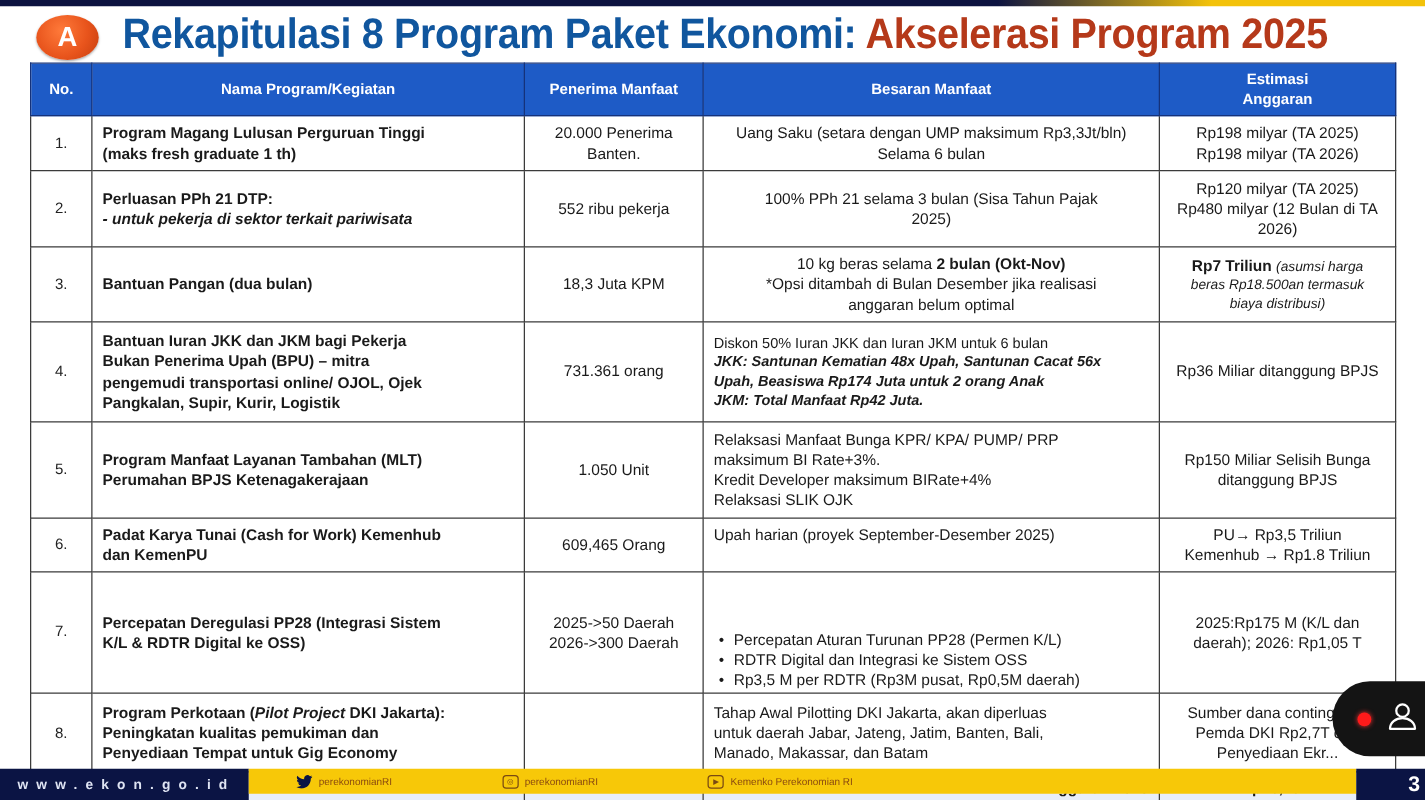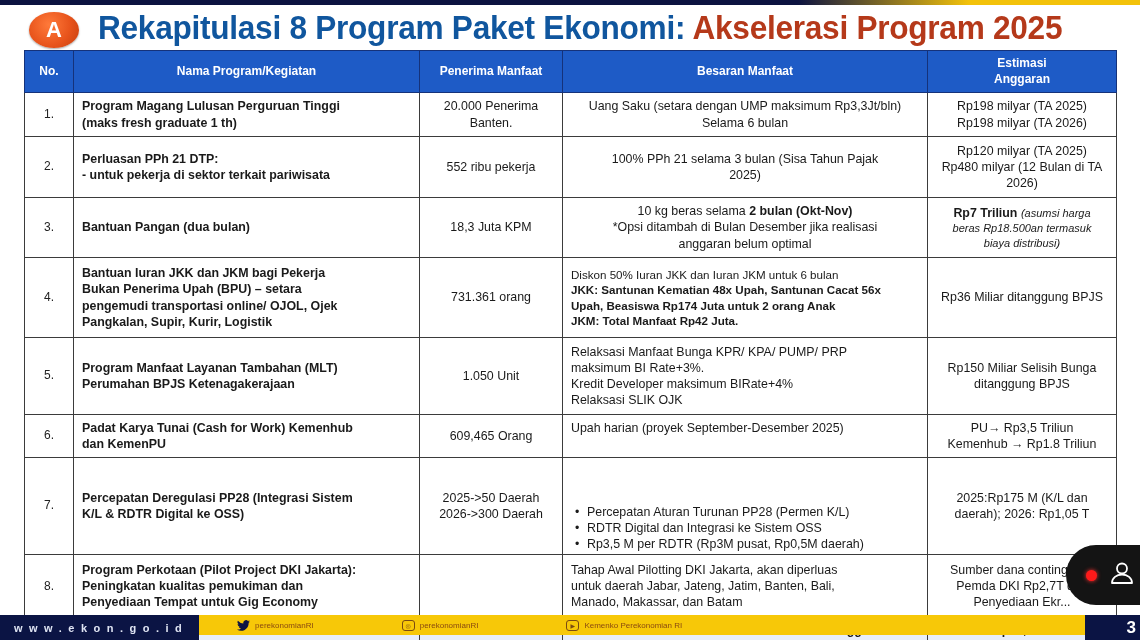--- a/index.html
+++ b/index.html
@@ -23,21 +23,21 @@
     table-layout: fixed; font-size: 12.4px; }
   table.main td, table.main th { border: 1.5px solid #3b3b3b; vertical-align: middle; line-height: 1.3; }
   table.main th { background: #1e5bc6; color: #ffffff; font-weight: bold; font-size: 12px; text-align: center;
     border-color: #15327a; height: 42px; }
   .c-no { text-align: center; color: #222; font-size: 12px; }
   .c-name { font-weight: bold; padding: 2px 8px; text-align: left; }
   .c-pen { text-align: center; padding: 2px 6px; }
   .c-bes { padding: 2px 8px; }
   .c-bes.center { text-align: center; }
   .c-est { text-align: center; padding: 2px 6px; }
-  .it { }
+  .it { font-style: italic; }
   .b { font-weight: bold; }
   .small-it { font-style: italic; font-size: 11px; }
   .line { display: block; }
   ul.bul { list-style: none; padding-left: 2px; margin-top: 44px; }
   ul.bul li { position: relative; padding-left: 14px; }
   ul.bul li::before { content: "\2022"; position: absolute; left: 2px; top: 0; }
   tr.total td { background: #e8eef9; font-weight: bold; height: 25px; }
 
   .footer { position: absolute; left: 0; top: 615px; width: 1140px; height: 20px; display: flex; }
   .footer .url { width: 199px; height: 25px; background: #0b1444; color: #dfe4f3; font-weight: bold;
@@ -151,21 +151,21 @@
         <span class="line"><span class="b">Rp7 Triliun</span> <span class="small-it">(asumsi harga</span></span>
         <span class="line small-it">beras Rp18.500an termasuk</span>
         <span class="line small-it">biaya distribusi)</span>
       </td>
     </tr>
 
     <tr style="height:80px">
       <td class="c-no">4.</td>
       <td class="c-name">
         <span class="line">Bantuan Iuran JKK dan JKM bagi Pekerja</span>
-        <span class="line">Bukan Penerima Upah (BPU) – setara</span>
+        <span class="line">Bukan Penerima Upah (BPU) – mitra</span>
         <span class="line">pengemudi transportasi online/ OJOL, Ojek</span>
         <span class="line">Pangkalan, Supir, Kurir, Logistik</span>
       </td>
       <td class="c-pen">
         <span class="line">731.361 orang</span>
       </td>
       <td class="c-bes" style="font-size:11.6px">
         <span class="line">Diskon 50% Iuran JKK dan Iuran JKM untuk 6 bulan</span>
         <span class="line b it">JKK: Santunan Kematian 48x Upah, Santunan Cacat 56x</span>
         <span class="line b it">Upah, Beasiswa Rp174 Juta untuk 2 orang Anak</span>

